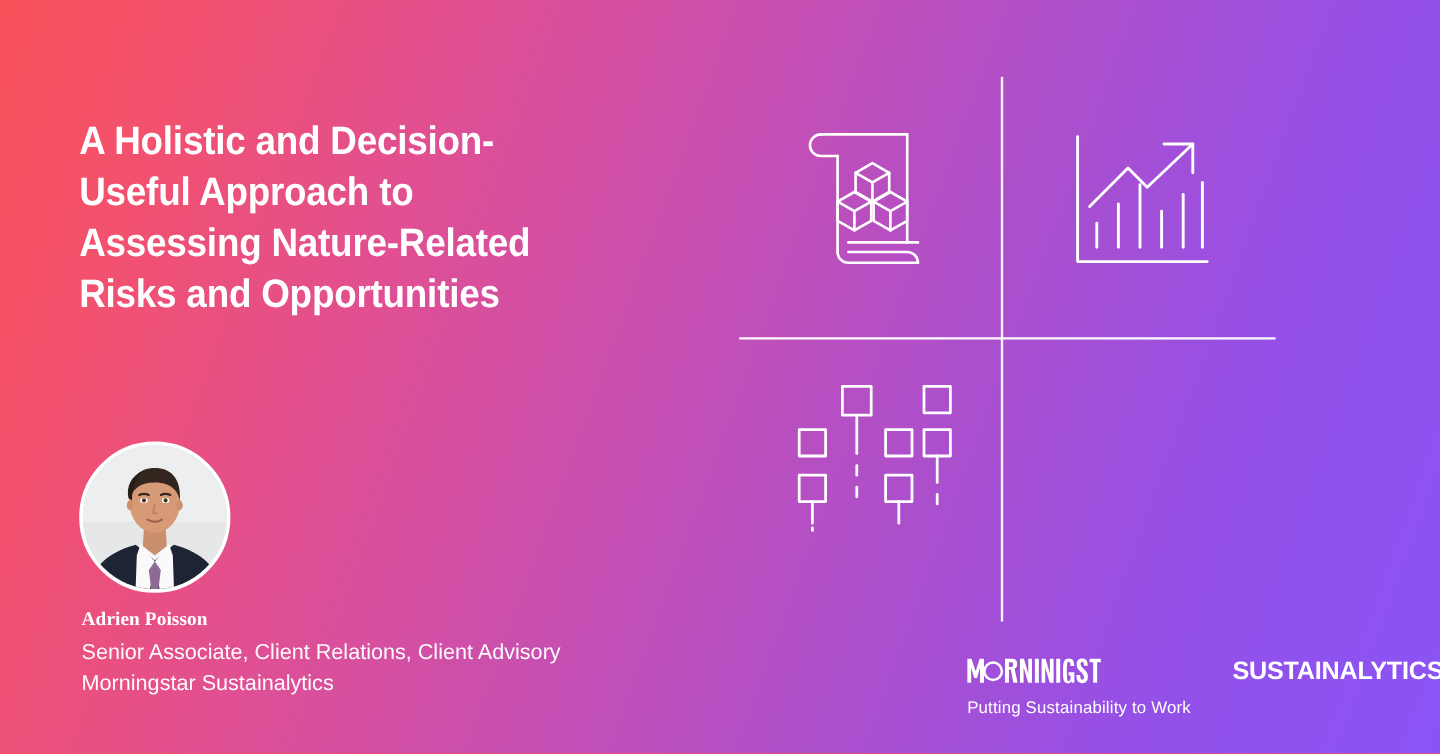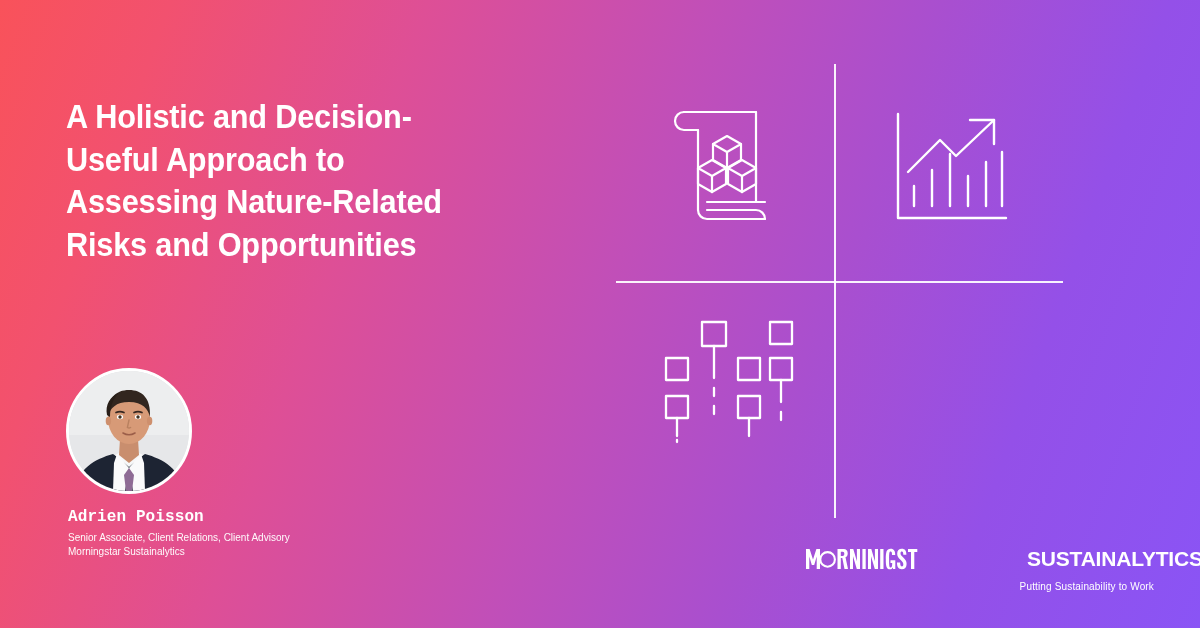--- a/index.html
+++ b/index.html
@@ -51,25 +51,25 @@
     overflow:hidden;
   }
   #avatar svg { display:block; width:100%; height:100%; }
 
   #speaker {
     position:absolute; left:68px; top:508px; width:420px;
   }
   #speaker-name {
     color:#fff; font-size:16px; font-weight:bold;
     letter-spacing:0.1px;
-    font-family:Liberation Mono, monospace;
+    font-family:Liberation Serif, serif;
     margin-bottom:5px;
   }
   .speaker-line {
-    color:#fff; font-size:10px; line-height:1.42;
+    color:#fff; font-size:18px; line-height:1.42;
     font-family:"Liberation Sans Narrow","Liberation Sans",sans-serif;
     opacity:0.97;
   }
 
   
   #quad { position:absolute; left:608px; top:50px; width:470px; height:470px; }
   .rule { position:absolute; background:rgba(255,255,255,0.93); }
   #rule-v { left:226px; top:14px; width:2px; height:454px; }
   #rule-h { left:8px; top:231px; width:447px; height:2px; }
 
@@ -88,23 +88,23 @@
   #ms-mark svg { display:block; }
   #logo-div {
     width:2px; height:28px;
     background:#fff;
     margin:0 13px 0 14px;
   }
   #sus-mark { color:#fff; }
   #sus-mark svg { display:block; }
   #tagline {
     margin-top:7px;
-    text-align:right;
+    text-align:left;
     color:#fff;
-    font-size:10px;
+    font-size:14px;
     letter-spacing:0.15px;
     font-family:"Liberation Sans Narrow","Liberation Sans",sans-serif;
   }
 </style>
 </head>
 <body>
 
 <div id="banner">
 
   <div id="title">A Holistic and Decision-

